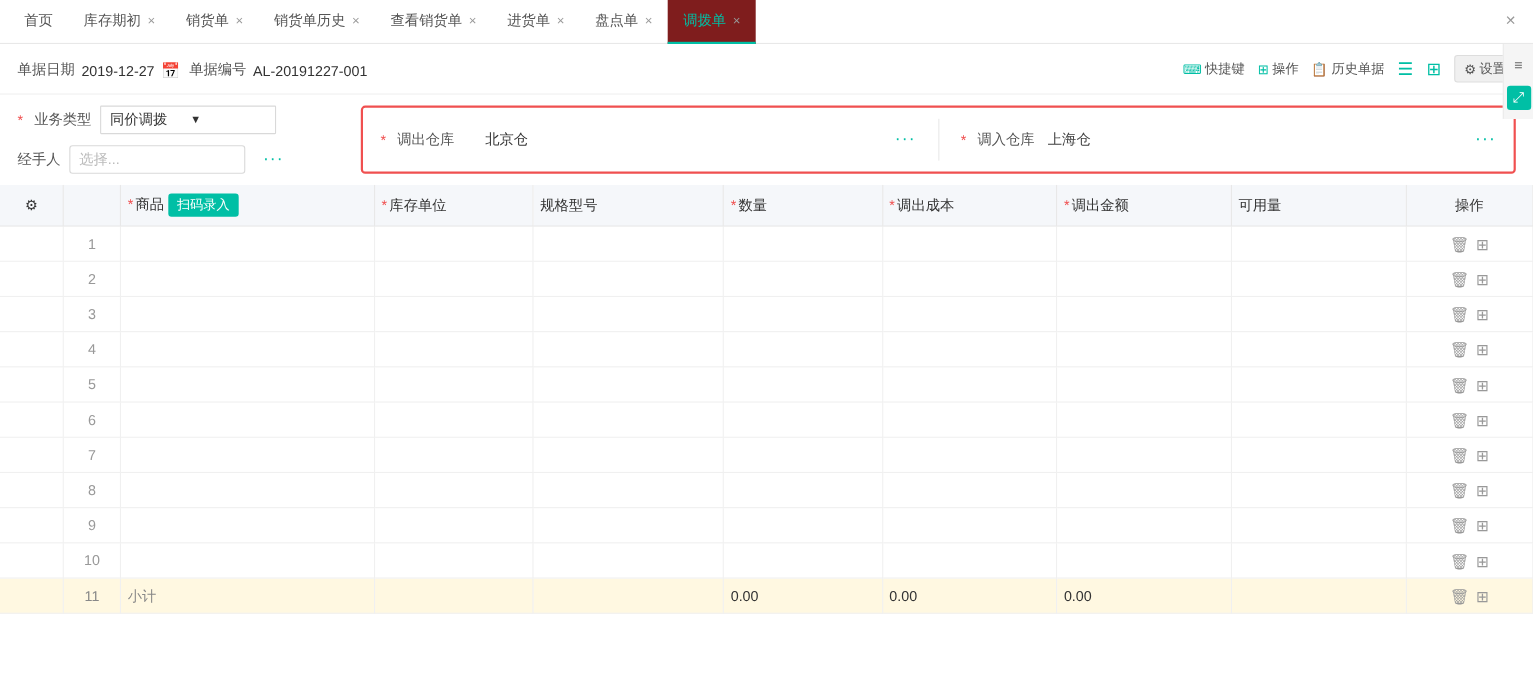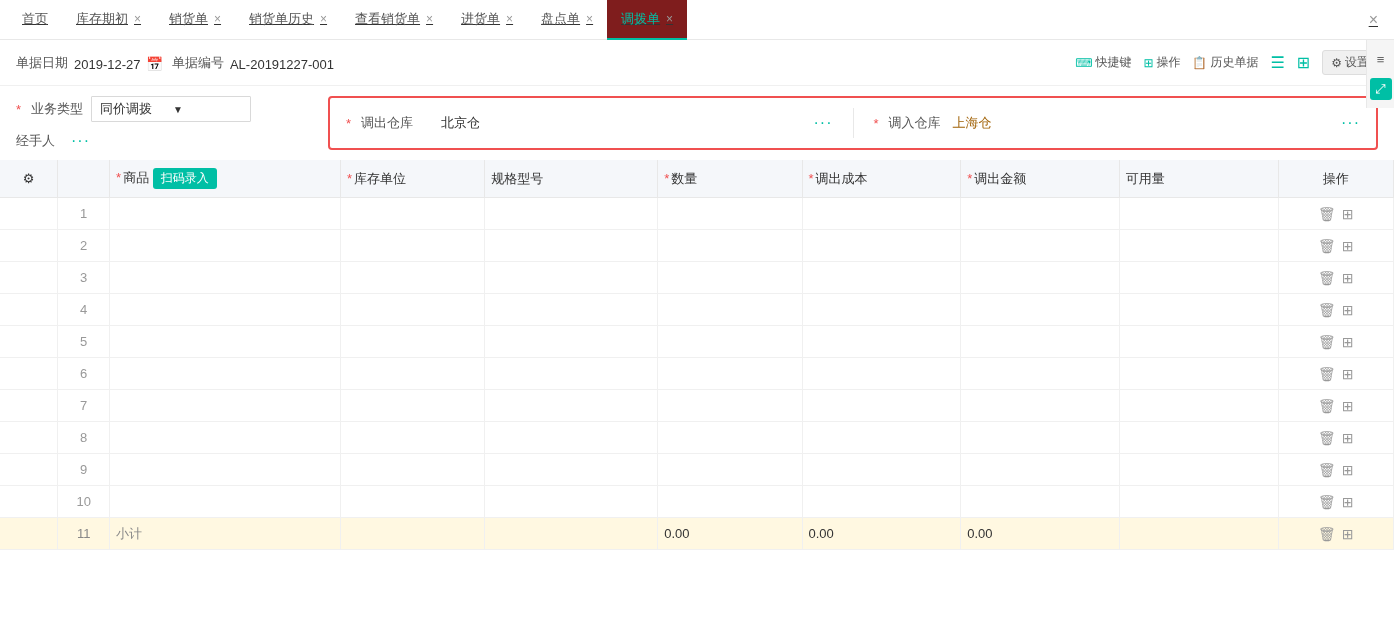--- a/index.html
+++ b/index.html
@@ -1,21 +1,21 @@
 <!DOCTYPE html>
 <html><head>
   <meta charset="utf-8">
   <style>
     * { box-sizing: border-box; margin: 0; padding: 0; }
     body { font-family: "Microsoft YaHei", Arial, sans-serif; font-size: 13px; background: #f5f5f5; color: #333; overflow: hidden; }
 
     
     .tab-bar {
       display: flex; align-items: center; background: #fff; border-bottom: 1px solid #e8e8e8;
-      height: 40px; padding: 0 8px; position: relative; text-decoration: underline;
+      height: 40px; padding: 0 8px; position: relative;
     }
     .tab {
       display: flex; align-items: center; padding: 0 14px; height: 40px; cursor: pointer;
       font-size: 13px; color: #555; white-space: nowrap; border-bottom: 2px solid transparent;
       position: relative;
     }
     .tab.active { color: #00bfa5; border-bottom: 2px solid #00bfa5; background: #7f1d1d; }
     .tab .close-btn {
       margin-left: 6px; color: #999; font-size: 12px; cursor: pointer; line-height: 1;
     }
@@ -197,36 +197,39 @@
       <div class="field-row">
         <span class="required-star">*</span>
         <span class="field-label">业务类型</span>
         <div class="select-field">
           <span>同价调拨</span>
           <span class="select-arrow">▼</span>
         </div>
       </div>
       <div class="field-row">
         <span class="field-label" style="">经手人</span>
+        <div class="person-select">
+          <span>选择...</span>
+        </div>
         <span class="field-dots">···</span>
       </div>
     </div>
 
     <div class="form-section-right">
       <div class="field-row" style="flex:1;">
         <span class="required-star">*</span>
         <span class="field-label">调出仓库</span>
         <span class="field-input-text" style="margin-left:20px; color:#333;">北京仓</span>
         <span class="field-dots" style="margin-left:auto;">···</span>
       </div>
       <div class="form-divider"></div>
       <div class="field-row" style="flex:1;">
         <span class="required-star">*</span>
         <span class="field-label">调入仓库</span>
-        <span class="field-input-text" style="margin-left:4px; color:#a16207;">上海仓</span>
+        <span class="field-input-text" style="margin-left:4px; color:#404040;">上海仓</span>
         <span class="field-dots" style="margin-left:auto;">···</span>
       </div>
     </div>
   </div>
 
   <div class="table-wrapper">
     <table>
       <thead>
         <tr>
           <th class="col-gear">

